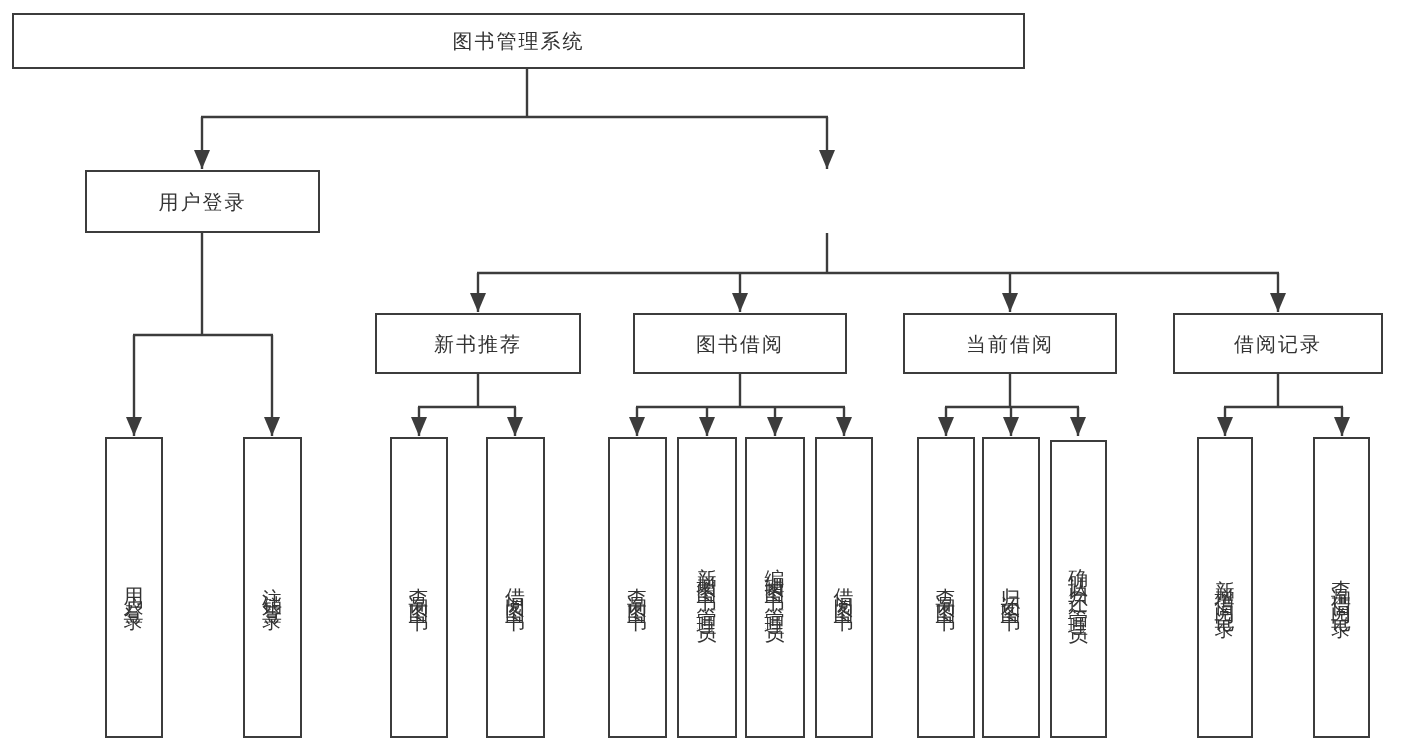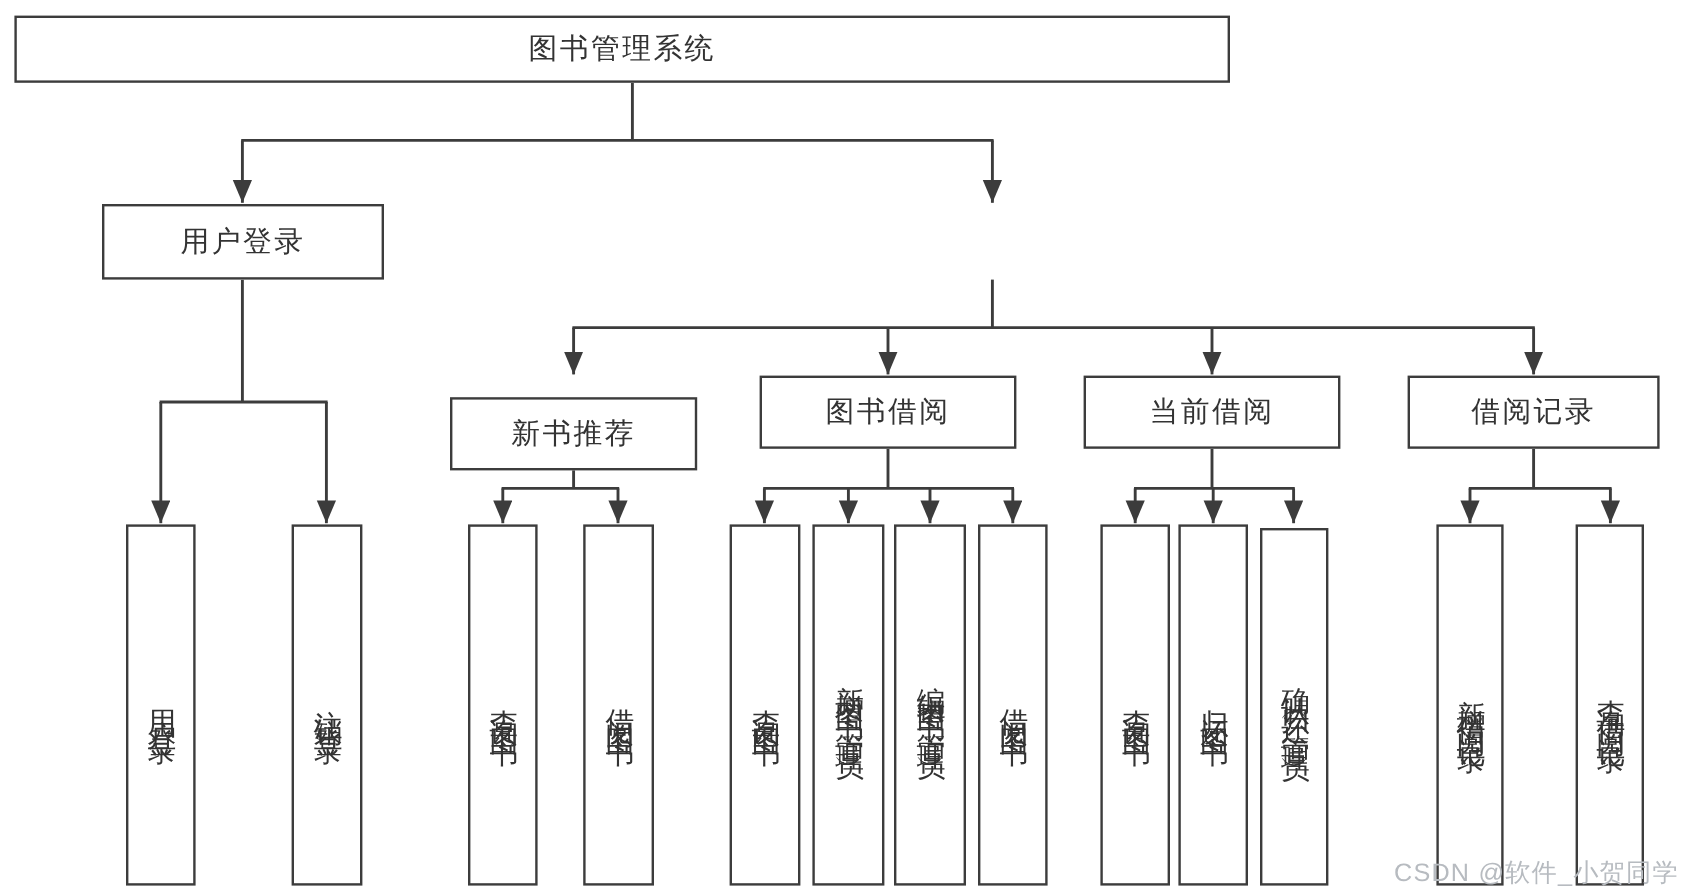--- a/index.html
+++ b/index.html
@@ -20,21 +20,21 @@
   svg.connectors{position:absolute;left:0;top:0;width:1405px;height:747px;}
   svg.connectors line{stroke:var(--line);stroke-width:2.4;}
   .box{
     position:absolute;
     box-sizing:border-box;
     border:2.6px solid var(--line);
     background:#fff;
     display:flex;
     align-items:center;
     justify-content:center;
-    font-size:24px;
+    font-size:20px;
     line-height:1;
   }
   .h-box span{letter-spacing:2px;white-space:nowrap;}
   .v-box span{
     writing-mode:vertical-rl;
     text-orientation:mixed;
     letter-spacing:8px;
     white-space:nowrap;
   }
   .watermark{
@@ -102,21 +102,21 @@
   </svg>
 
   <div class="box h-box" style="left:12px;top:13px;width:1013px;height:56px;">
     <span>图书管理系统</span>
   </div>
 
   <div class="box h-box" style="left:85px;top:170px;width:235px;height:63px;">
     <span>用户登录</span>
   </div>
 
-  <div class="box h-box" style="left:375px;top:331px;width:206px;height:61px;">
+  <div class="box h-box" style="left:375px;top:313px;width:206px;height:61px;">
     <span>新书推荐</span>
   </div>
   <div class="box h-box" style="left:633px;top:313px;width:214px;height:61px;">
     <span>图书借阅</span>
   </div>
   <div class="box h-box" style="left:903px;top:313px;width:214px;height:61px;">
     <span>当前借阅</span>
   </div>
   <div class="box h-box" style="left:1173px;top:313px;width:210px;height:61px;">
     <span>借阅记录</span>
@@ -159,15 +159,14 @@
     <span>确认归还（管理员）</span>
   </div>
 
   <div class="box v-box" style="left:1197px;top:437px;width:56px;height:301px;">
     <span>新增借阅记录</span>
   </div>
   <div class="box v-box" style="left:1313px;top:437px;width:57px;height:301px;">
     <span>查询借阅记录</span>
   </div>
 
-  <div class="watermark">CSDN @软件_小贺同学</div>
 
 </div>
 
 </body></html>

